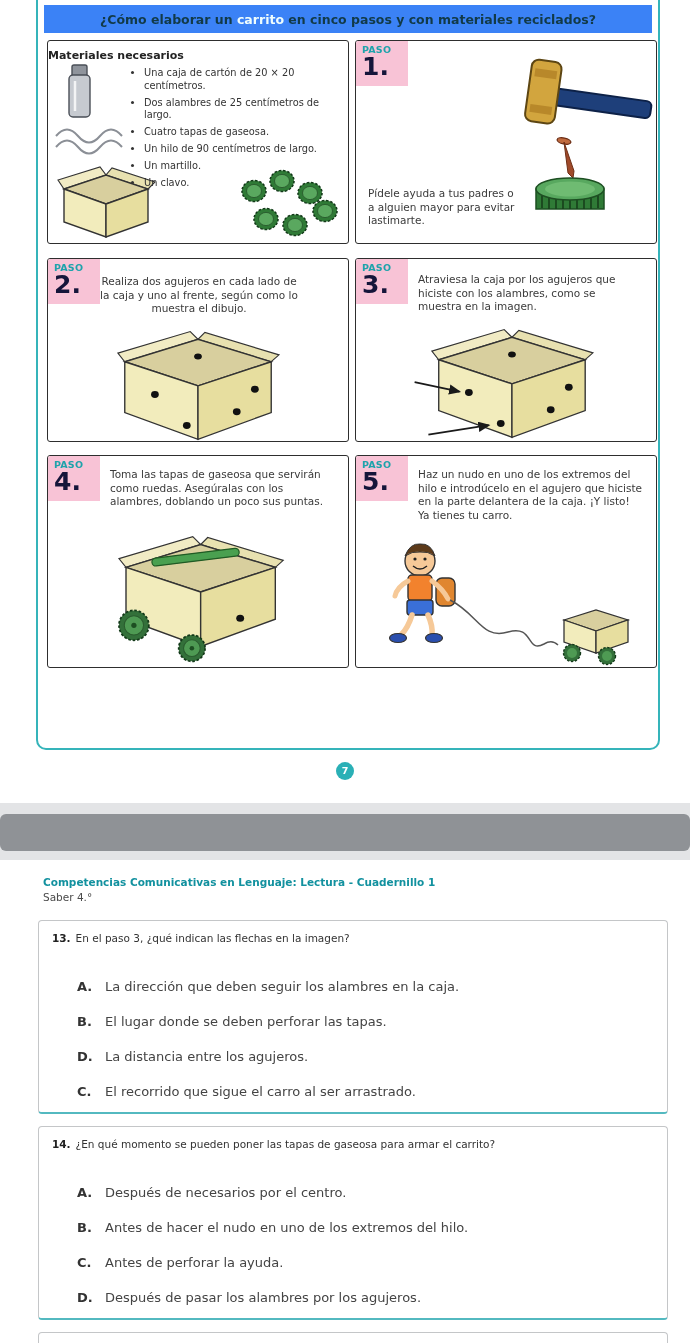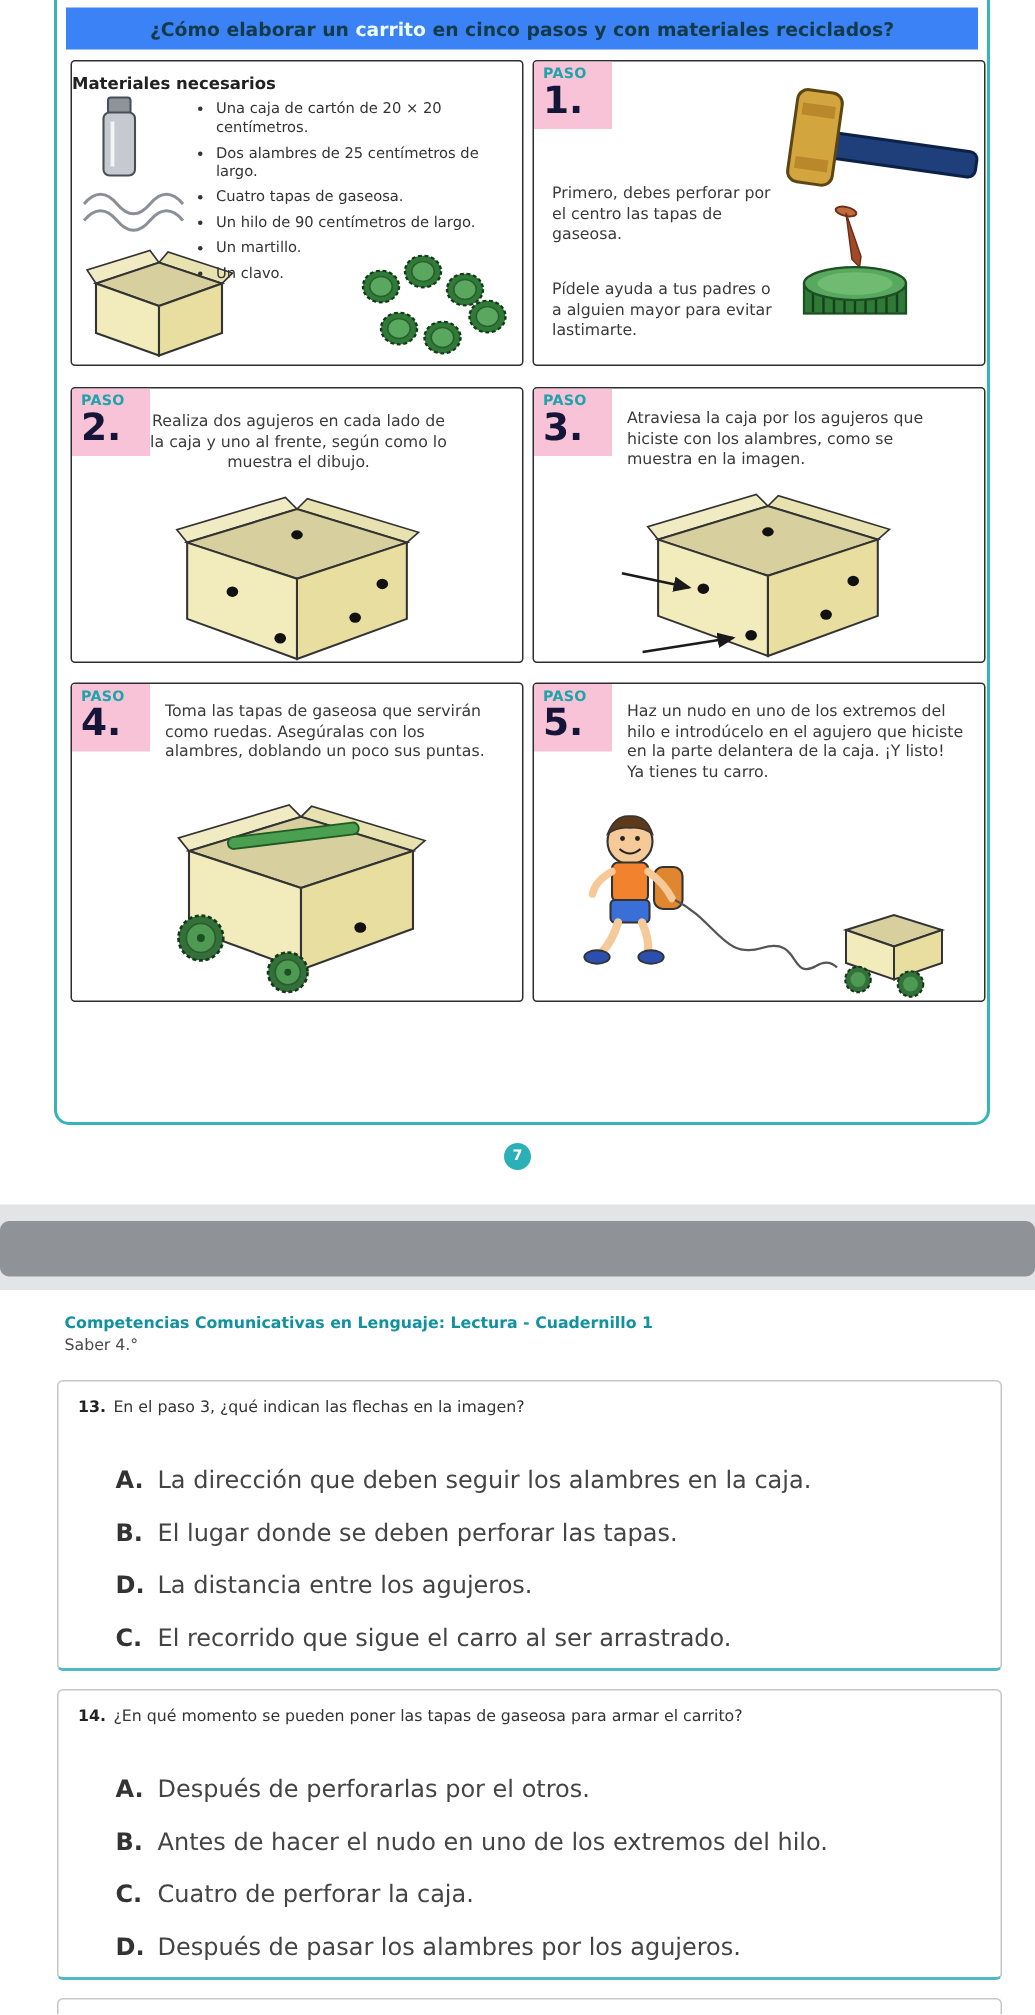--- a/index.html
+++ b/index.html
@@ -42,21 +42,21 @@
   
   .page2 { position:absolute; left:0; top:860px; width:690px; height:483px; background:#fff; }
   .ws-header1 { position:absolute; left:43px; top:16px; font-size:10.5px; font-weight:bold; color:#12919f; }
   .ws-header2 { position:absolute; left:43px; top:31px; font-size:10.5px; color:#4a4a4a; }
 
   .qbox { position:absolute; left:38px; width:630px; height:194px; background:#fff;
     border:1px solid #c4c6c8; border-bottom:2px solid #53b9c0; border-radius:4px; }
   .qline { padding:11px 16px 0 13px; font-size:10.5px; color:#333; }
   .qnum { font-weight:bold; color:#222; margin-right:5px;margin-top:42px; }
   .opts { margin-top:36px; }
-  .opt { margin:0 14px 21px 38px; font-size:16px; line-height:14px; color:#444; }
+  .opt { margin:0 14px 21px 38px; font-size:13px; line-height:14px; color:#444; }
   .optletter { display:inline-block; width:28px; font-weight:bold; color:#333; }
   .qbox-partial { position:absolute; left:38px; top:472px; width:630px; height:16px;
     border:1px solid #c4c6c8; border-bottom:none; border-radius:4px 4px 0 0; background:#fff; }
 </style>
 </head>
 <body>
 
 <div class="screen">
 
   <div class="page1">
@@ -122,21 +122,20 @@
           <li>Un martillo.</li>
           <li>Un clavo.</li>
         </ul>
       </div>
 
       <div class="panel" style="left:317px;top:54px;width:302px;height:204px;">
         <div class="paso-badge">
           <div class="paso-label">PASO</div>
           <div class="paso-number">1.</div>
         </div>
-        <p class="step-text" style="left:12px;top:82px;width:152px;">Primero, debes perforar por el centro las tapas de gaseosa.</p>
         <p class="step-text" style="left:12px;top:146px;width:152px;">Pídele ayuda a tus padres o a alguien mayor para evitar lastimarte.</p>
         <svg class="il" style="left:150px;top:8px;width:150px;height:190px;" viewBox="0 0 150 190">
           <g transform="rotate(8 40 45)">
             <rect x="40" y="38" width="106" height="17" rx="5" fill="#1e3f7a" stroke="#0d2147" stroke-width="2"></rect>
             <rect x="22" y="12" width="30" height="62" rx="7" fill="#d2a53e" stroke="#5d4613" stroke-width="2"></rect>
             <rect x="26" y="21" width="22" height="8" fill="#b8882a"></rect>
             <rect x="26" y="57" width="22" height="8" fill="#b8882a"></rect>
           </g>
           <g>
             <ellipse cx="58" cy="92" rx="7" ry="3" fill="#c06a3e" stroke="#6e2f16" stroke-width="1.3" transform="rotate(12 58 92)"></ellipse>
@@ -307,27 +306,27 @@
         </div>
       </div>
     </div>
 
     <div class="qbox" style="top:266px;">
       <div class="qline">
         <span class="qnum">14.</span><span>¿En qué momento se pueden poner las tapas de gaseosa para armar el carrito?</span>
       </div>
       <div class="opts">
         <div class="opt">
-          <span class="optletter">A.</span><span>Después de perforarlas por el otros.</span>
+          <span class="optletter">A.</span><span>Después de necesarios por el centro.</span>
         </div>
         <div class="opt">
           <span class="optletter">B.</span><span>Antes de hacer el nudo en uno de los extremos del hilo.</span>
         </div>
         <div class="opt">
-          <span class="optletter">C.</span><span>Cuatro de perforar la caja.</span>
+          <span class="optletter">C.</span><span>Antes de perforar la ayuda.</span>
         </div>
         <div class="opt">
           <span class="optletter">D.</span><span>Después de pasar los alambres por los agujeros.</span>
         </div>
       </div>
     </div>
 
     <div class="qbox-partial"></div>
   </div>
 

